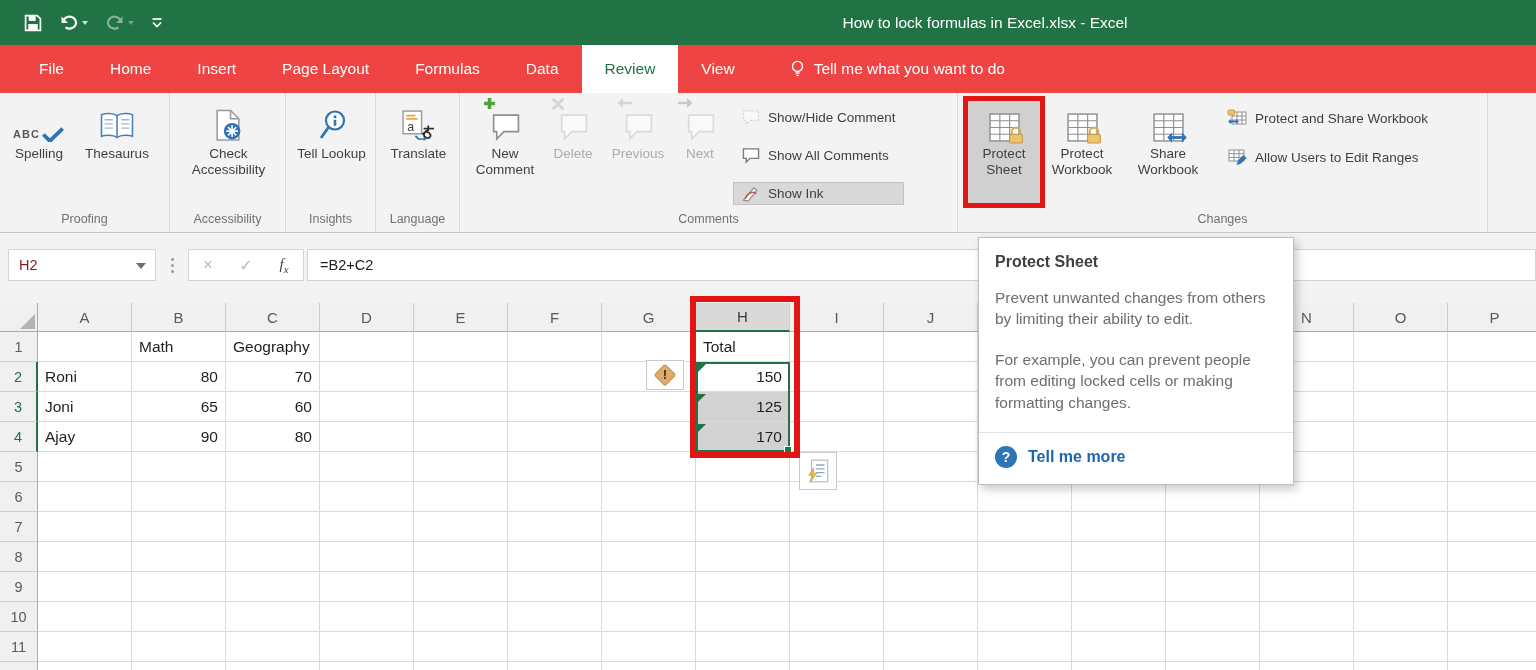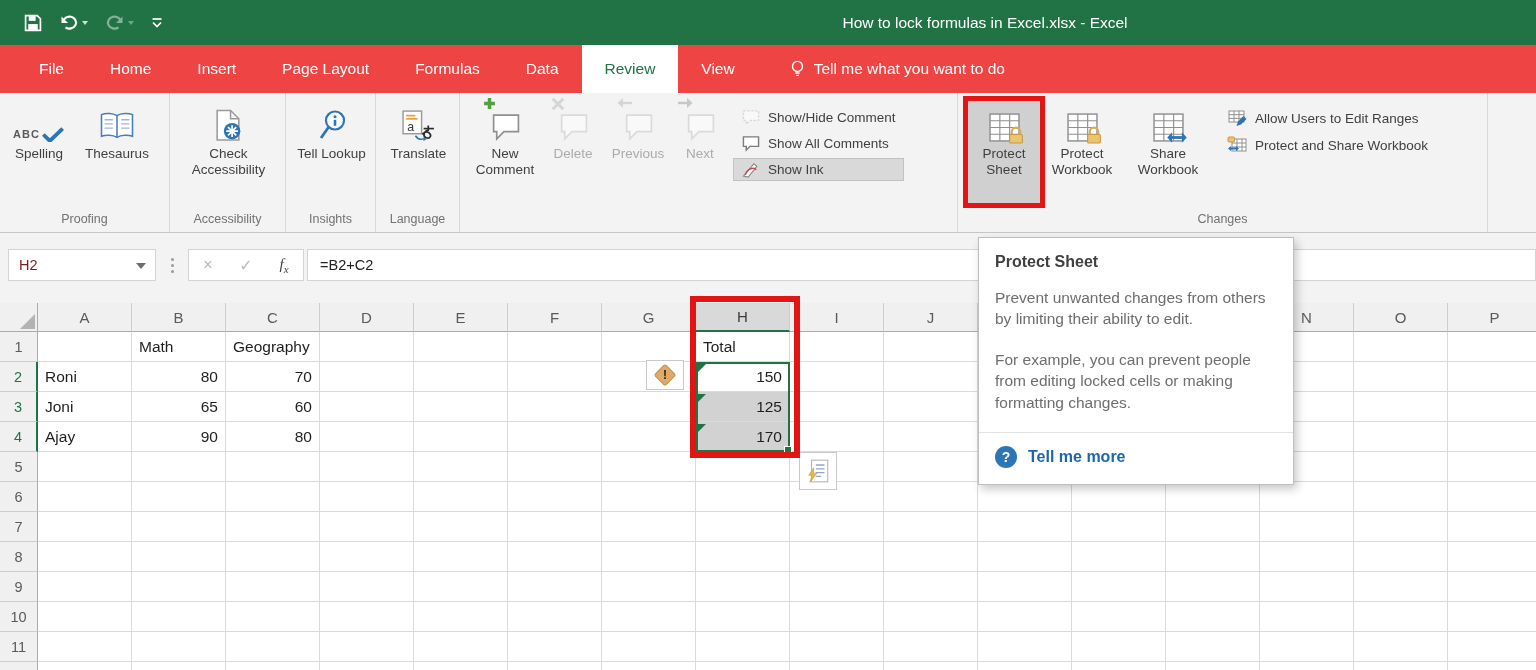--- a/index.html
+++ b/index.html
@@ -25,21 +25,21 @@
   .ribbon { height:140px; background:#f3f3f3; border-bottom:1px solid #c6c6c6; display:flex; }
   .rgroup { display:flex; flex-direction:column; border-right:1px solid #d9d9d9; height:100%; }
   .rgroup-body { flex:1; display:flex; align-items:flex-start; padding:5px 4px 0 6px; }
   .rgroup-label { font-size:12.5px; color:#717171; text-align:center; padding:2px 2px 6px; }
   .bigbtn { display:flex; flex-direction:column; align-items:center; padding-top:4px; font-size:13.5px;
             color:#3f3f3f; text-align:center; line-height:1.22; cursor:default; height:108px; }
   .bigbtn .ic { height:40px; display:flex; align-items:flex-end; justify-content:center; margin-bottom:4px; }
   .bigbtn.pressed { background:#d0d0d0; }
   .disabled { color:#ababab; }
   .disabled svg { opacity:.5; }
-  .stackcol { display:flex; flex-direction:column; gap:5px; padding-top:9px; margin-left:8px; }
+  .stackcol { display:flex; flex-direction:column; gap:17px; padding-top:9px; margin-left:8px; }
   .smallbtn { display:flex; align-items:center; gap:7px; font-size:13.5px; color:#3f3f3f; padding:2px 7px; white-space:nowrap; cursor:default; }
   .smallbtn.highlight { background:#d9d9d9; outline:1px solid #c2c2c2; }
   .caret-down { width:0; height:0; border-left:4px solid transparent; border-right:4px solid transparent; border-top:4.5px solid #5a5a5a; margin-left:3px; }
   .abc-txt { font-size:11px; font-weight:bold; color:#595959; letter-spacing:1px; line-height:1; }
   .icon-rel { position:relative; }
   .ov-tl { position:absolute; left:-5px; top:-5px; }
   .ov-br { position:absolute; right:-4px; bottom:-2px; }
 
   
   .formularow { height:70px; background:#f3f3f3; display:flex; align-items:center; padding:0 0 6px 8px; }
@@ -306,20 +306,21 @@
         </div>
         <div class="smallbtn highlight">
           <svg width="20" height="17" viewBox="0 0 20 18">
               <path d="M2 16L13 3l3.2 2.6L7 17z" fill="#fff" stroke="#8a8a8a" stroke-width="1.2"></path>
               <path d="M4 14.5c2-6.5 9.5-8.5 11.5-5" fill="none" stroke="#c0504d" stroke-width="1.6"></path>
             </svg>
           <span>Show Ink</span>
         </div>
       </div>
     </div>
+    <div class="rgroup-label">Comments</div>
   </div>
 
   <div class="rgroup" style="width:530px">
     <div class="rgroup-body" style="padding-left:10px;">
       <div class="bigbtn pressed" style="width:72px">
         <span class="ic icon-rel">
           <svg width="31" height="29" viewBox="0 0 30 28">
               <rect x="1" y="1" width="28" height="26" fill="#fff" stroke="#8f8f8f" stroke-width="1.4"></rect>
               <path d="M1 7.5h28M1 14h28M1 20.5h28M10.5 1v26M20 1v26" stroke="#8f8f8f" stroke-width="1.1"></path>
             </svg>
@@ -351,38 +352,38 @@
             </svg>
           <svg class="ov-br" width="22" height="13" viewBox="0 0 20 12">
               <path d="M4 6h12" stroke="#2e75b6" stroke-width="2.6"></path>
               <path d="M5.5 1.2L1 6l4.5 4.8z" fill="#2e75b6"></path>
               <path d="M14.5 1.2L19 6l-4.5 4.8z" fill="#2e75b6"></path>
             </svg>
         </span>
         <span class="lbl">Share Workbook</span>
       </div>
       <div class="stackcol">
-        <div class="smallbtn">
-          <svg width="21" height="18" viewBox="0 0 21 18">
-              <rect x="2" y="2" width="15" height="11" fill="#fff" stroke="#8f8f8f"></rect>
-              <path d="M2 5.7h15M2 9.4h15M7 2v11M12 2v11" stroke="#8f8f8f" stroke-width="1"></path>
-              <path d="M9.5 17l1.5-4.5 5.5-5.5 3 3-5.5 5.5z" fill="#2e75b6"></path>
-            </svg>
-          <span>Allow Users to Edit Ranges</span>
-        </div>
         <div class="smallbtn">
           <svg width="21" height="18" viewBox="0 0 21 18">
               <rect x="5" y="3" width="14" height="12" fill="#fff" stroke="#8f8f8f"></rect>
               <path d="M5 7h14M5 11h14M10 3v12M15 3v12" stroke="#8f8f8f" stroke-width="1"></path>
               <rect x="1" y="1" width="6.5" height="5" rx="1" fill="#ecc36f" stroke="#c79a45"></rect>
               <path d="M3 12.5h7" stroke="#2e75b6" stroke-width="2"></path>
               <path d="M4 10l-3 2.5L4 15z" fill="#2e75b6"></path>
               <path d="M9 10l3 2.5L9 15z" fill="#2e75b6"></path>
             </svg>
           <span>Protect and Share Workbook</span>
+        </div>
+        <div class="smallbtn">
+          <svg width="21" height="18" viewBox="0 0 21 18">
+              <rect x="2" y="2" width="15" height="11" fill="#fff" stroke="#8f8f8f"></rect>
+              <path d="M2 5.7h15M2 9.4h15M7 2v11M12 2v11" stroke="#8f8f8f" stroke-width="1"></path>
+              <path d="M9.5 17l1.5-4.5 5.5-5.5 3 3-5.5 5.5z" fill="#2e75b6"></path>
+            </svg>
+          <span>Allow Users to Edit Ranges</span>
         </div>
       </div>
     </div>
     <div class="rgroup-label">Changes</div>
   </div>
   <div style="flex:1"></div>
 </div>
 
 <div class="formularow">
   <div class="namebox">

